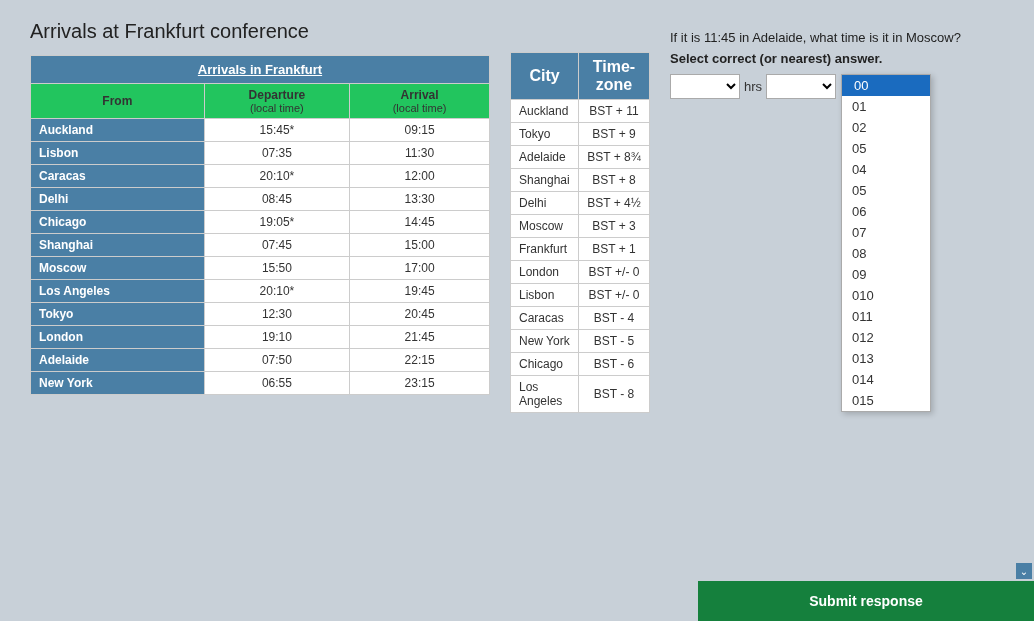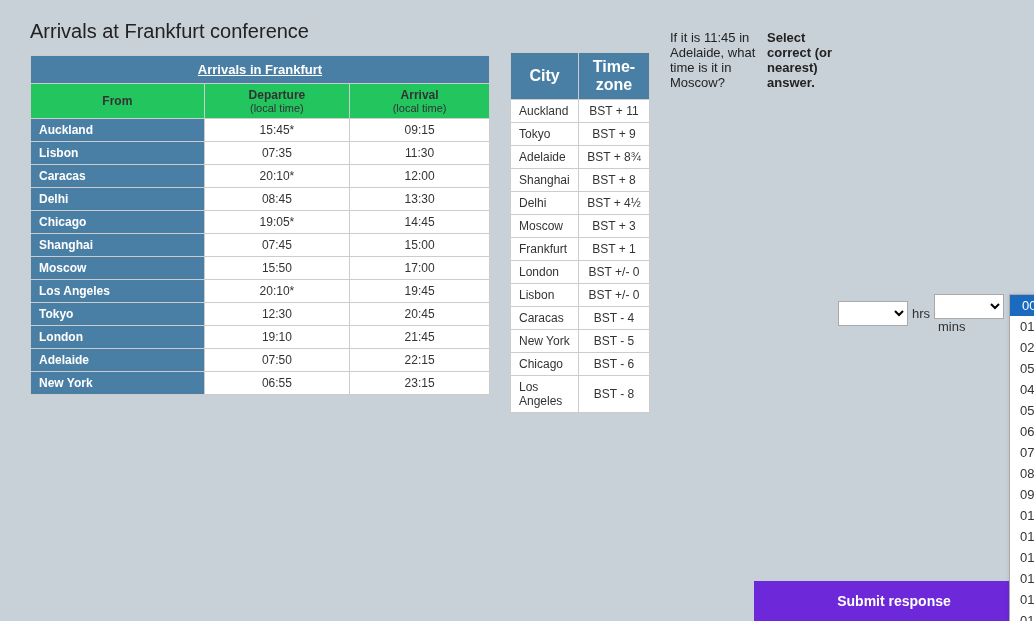--- a/index.html
+++ b/index.html
@@ -113,21 +113,21 @@
 
     .city-table td:last-child {
       text-align: center;
       white-space: nowrap;
     }
 
     
     .right-panel {
       flex: 1;
       display: flex;
-      flex-direction: row;
+      flex-direction: column;
       padding-top: 10px;
     }
 
     .question-text {
       font-size: 13px;
       color: #222;
       margin-bottom: 6px;
       font-weight: normal;
     }
 
@@ -193,23 +193,23 @@
     .dropdown-list .dropdown-item.selected {
       background: #1a6bbf;
       color: white;
       padding-left: 12px;
     }
 
     .submit-bar {
       position: absolute;
       bottom: 0;
       right: 0;
-      width: 280px;
+      width: 336px;
       height: 40px;
-      background: #6d28d9;
+      background: #15803d;
       display: flex;
       align-items: center;
       justify-content: center;
     }
 
     .submit-btn {
       color: white;
       font-size: 14px;
       font-weight: bold;
       background: none;

